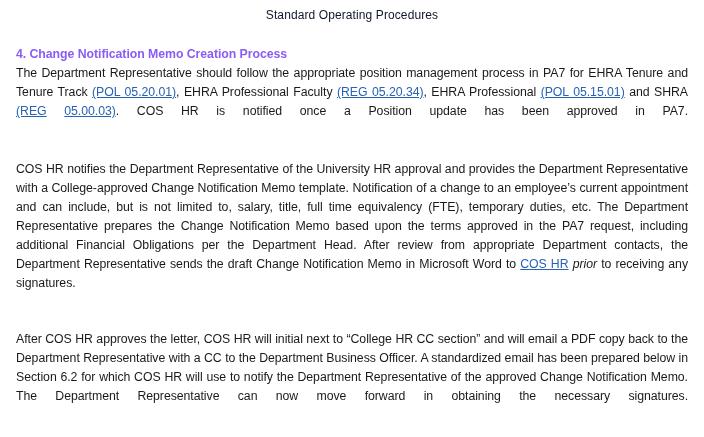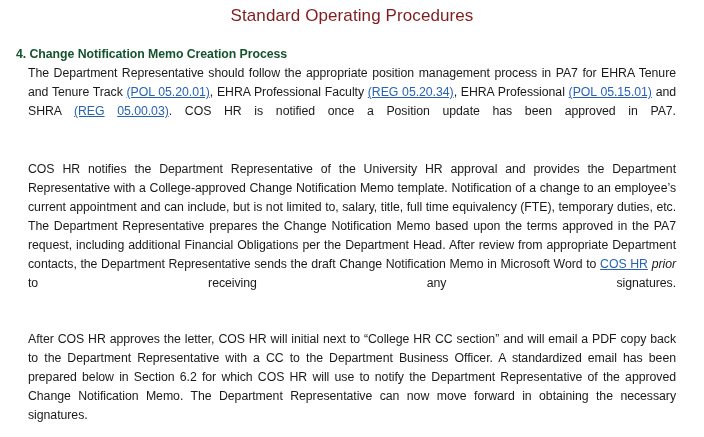--- a/index.html
+++ b/index.html
@@ -20,44 +20,44 @@
     position: relative;
     width: 704px;
     height: 437px;
     background: #ffffff;
     box-sizing: border-box;
     padding: 0 16px;
   }
 
   .doc-title {
     text-align: center;
-    font-size: 17px;
+    font-size: 12px;
     line-height: 19px;
     font-weight: 400;
-    color: #7f1d1d;
+    color: #0f172a;
     margin: 6px 0 0 0;
     letter-spacing: 0.1px;
   }
 
   .section-heading {
     font-size: 12.3px;
     line-height: 19px;
     font-weight: bold;
-    color: #14532d;
+    color: #8b5cf6;
     margin: 20px 0 0 0;
     letter-spacing: -0.05px;
   }
 
   .para {
     font-size: 12.3px;
     line-height: 19px;
     text-align: justify;
     text-justify: inter-word;
     color: #1a1a1a;
-    margin: 12px;
+    margin: 0;
     letter-spacing: -0.05px;
   }
 
   .para.tight {
     margin-top: 0px;
   }
 
   .para.gap-lg {
     margin-top: 20px;
   }

